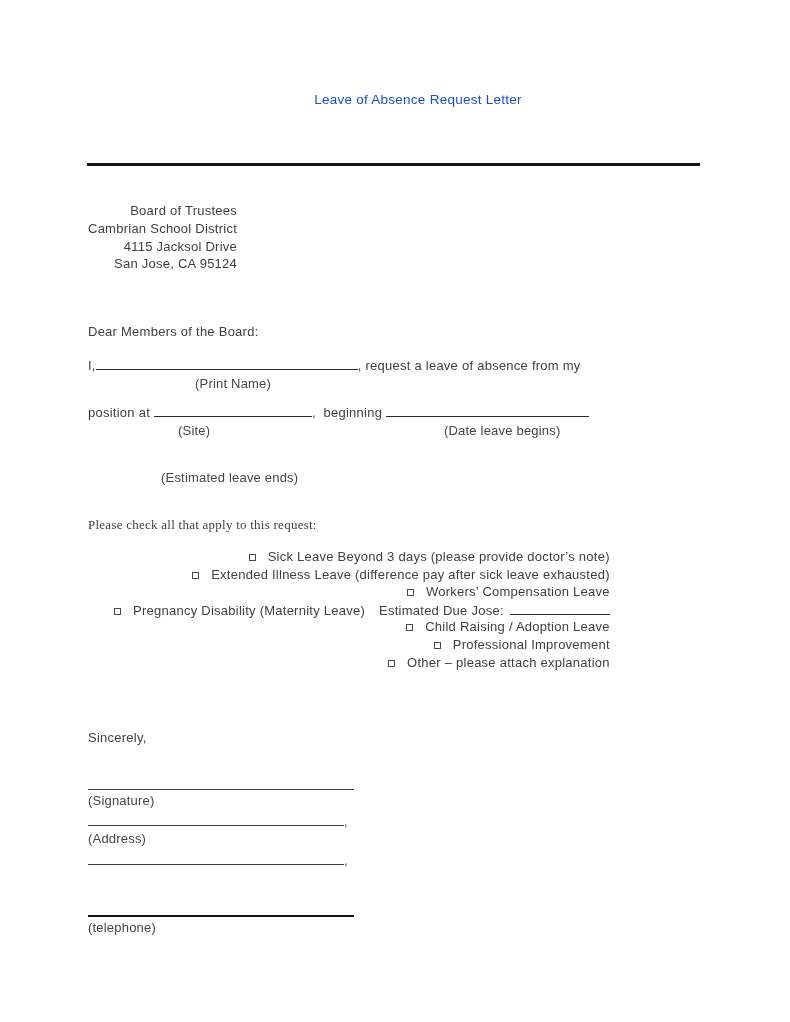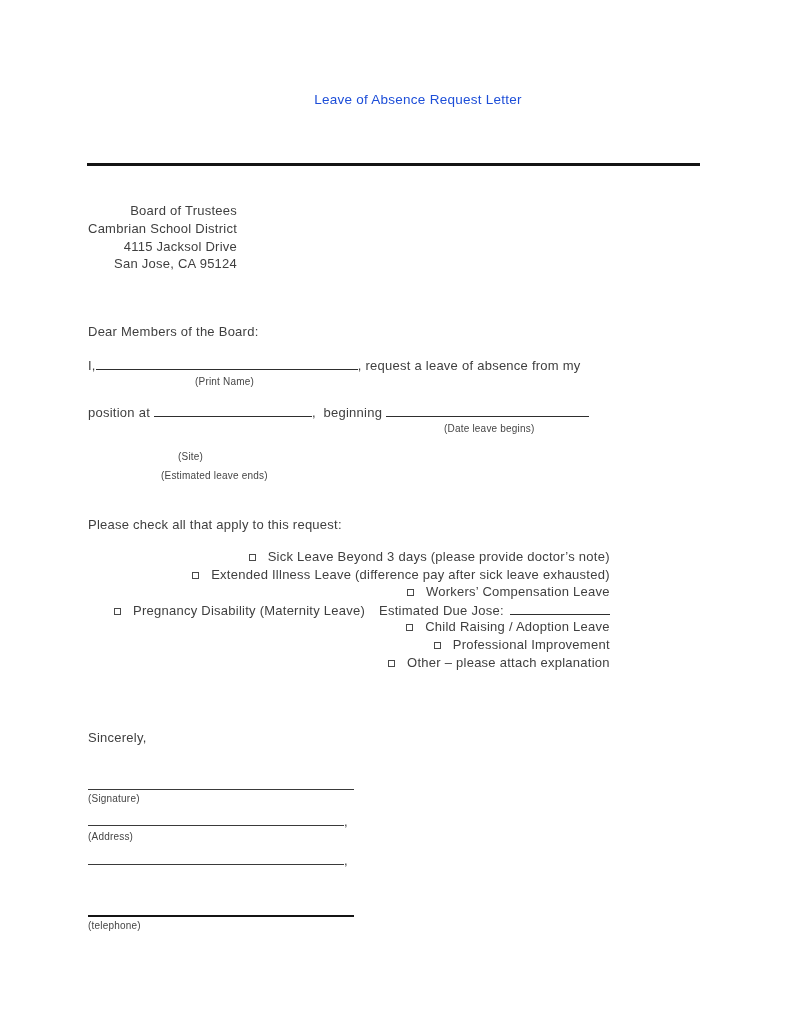--- a/index.html
+++ b/index.html
@@ -29,26 +29,26 @@
   .salutation { top:324px; left:88px; }
   .bodyline { left:88px; white-space:nowrap; }
   .blank {
     display:inline-block;
     border-bottom:1px solid #2e2e2e;
     height:13px;
     vertical-align:baseline;
   }
   .hint {
     position:absolute;
-    font-size:10px;
+    font-size:13px;
     letter-spacing:0.2px;
     color:#454545;
     white-space:nowrap;
   }
-  .check-intro { top:517px; left:88px; }
+  .check-intro { top:517px; left:88px;font-family:Liberation Serif, serif; }
   .check-list { top:549px; left:114px; }
   .check-row { height:17.6px; white-space:nowrap; }
   .box {
     display:inline-block;
     width:7px; height:7px;
     border:1px solid #4a4a4a;
     margin-right:12px;
     vertical-align:0px;
   }
   .due-label { margin-left:14px; }
@@ -85,21 +85,21 @@
     <span>I,</span><span class="blank" style="width:262px;"></span><span>, request a leave of absence from my</span>
   </div>
   <div class="hint" style="top:376px; left:195px;">(Print Name)</div>
 
   <div class="abs bodyline" style="top:404px;">
     <span>position at</span>
     <span class="blank" style="width:158px;"></span><span>,</span>&nbsp;
     <span>beginning</span>
     <span class="blank" style="width:203px;"></span>
   </div>
-  <div class="hint" style="top:423px; left:178px;margin-top:28px;">(Site)</div>
+  <div class="hint" style="top:423px; left:178px;">(Site)</div>
   <div class="hint" style="top:423px; left:444px;">(Date leave begins)</div>
 
   <div class="hint" style="top:470px; left:161px;">(Estimated leave ends)</div>
 
   <div class="abs check-intro">Please check all that apply to this request:</div>
 
   <div class="abs check-list">
     <div class="check-row">
       <span class="box"></span><span>Sick Leave Beyond 3 days (please provide doctor’s note)</span>
     </div>

